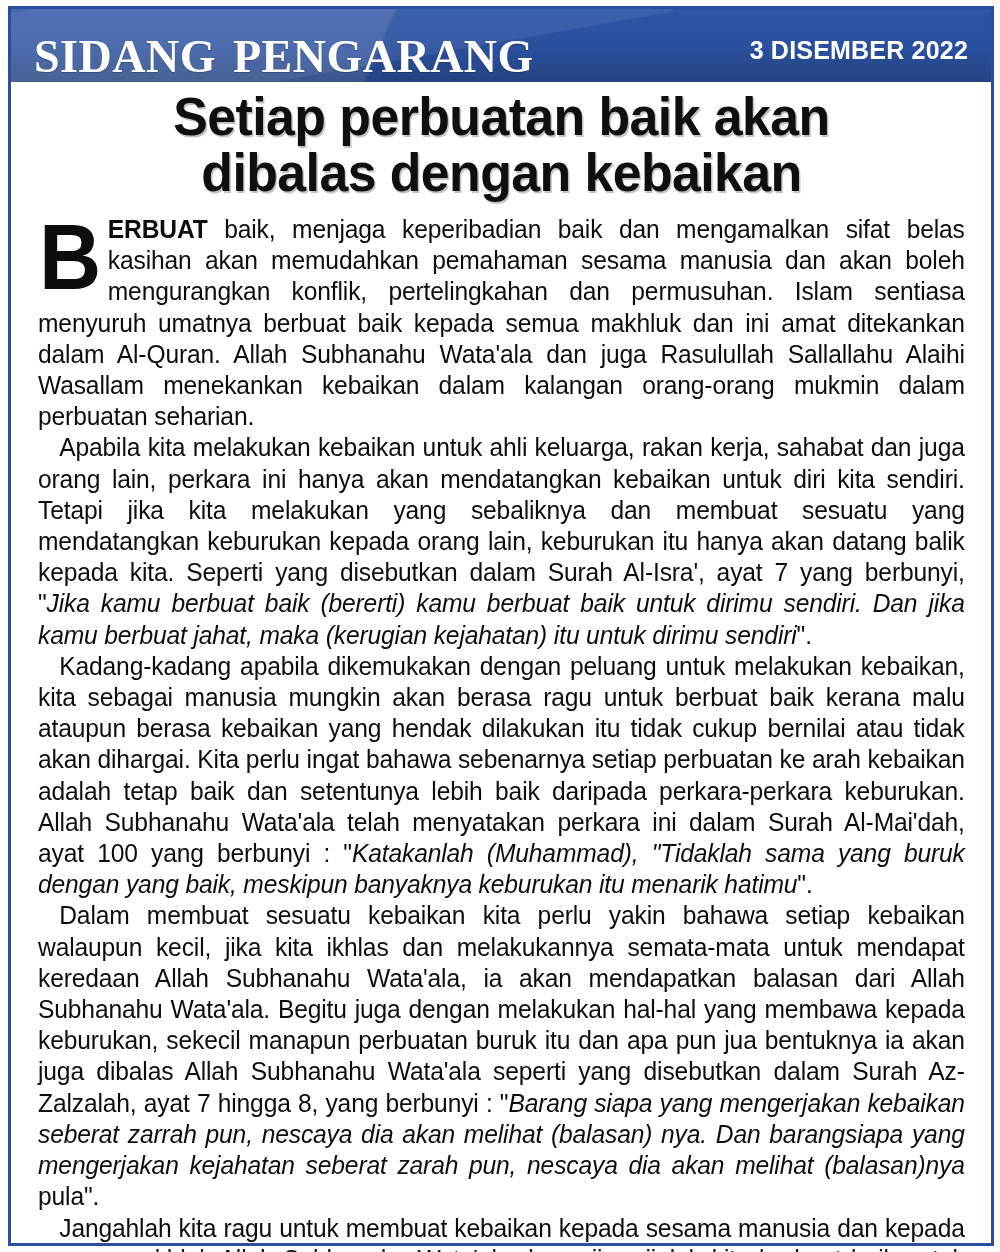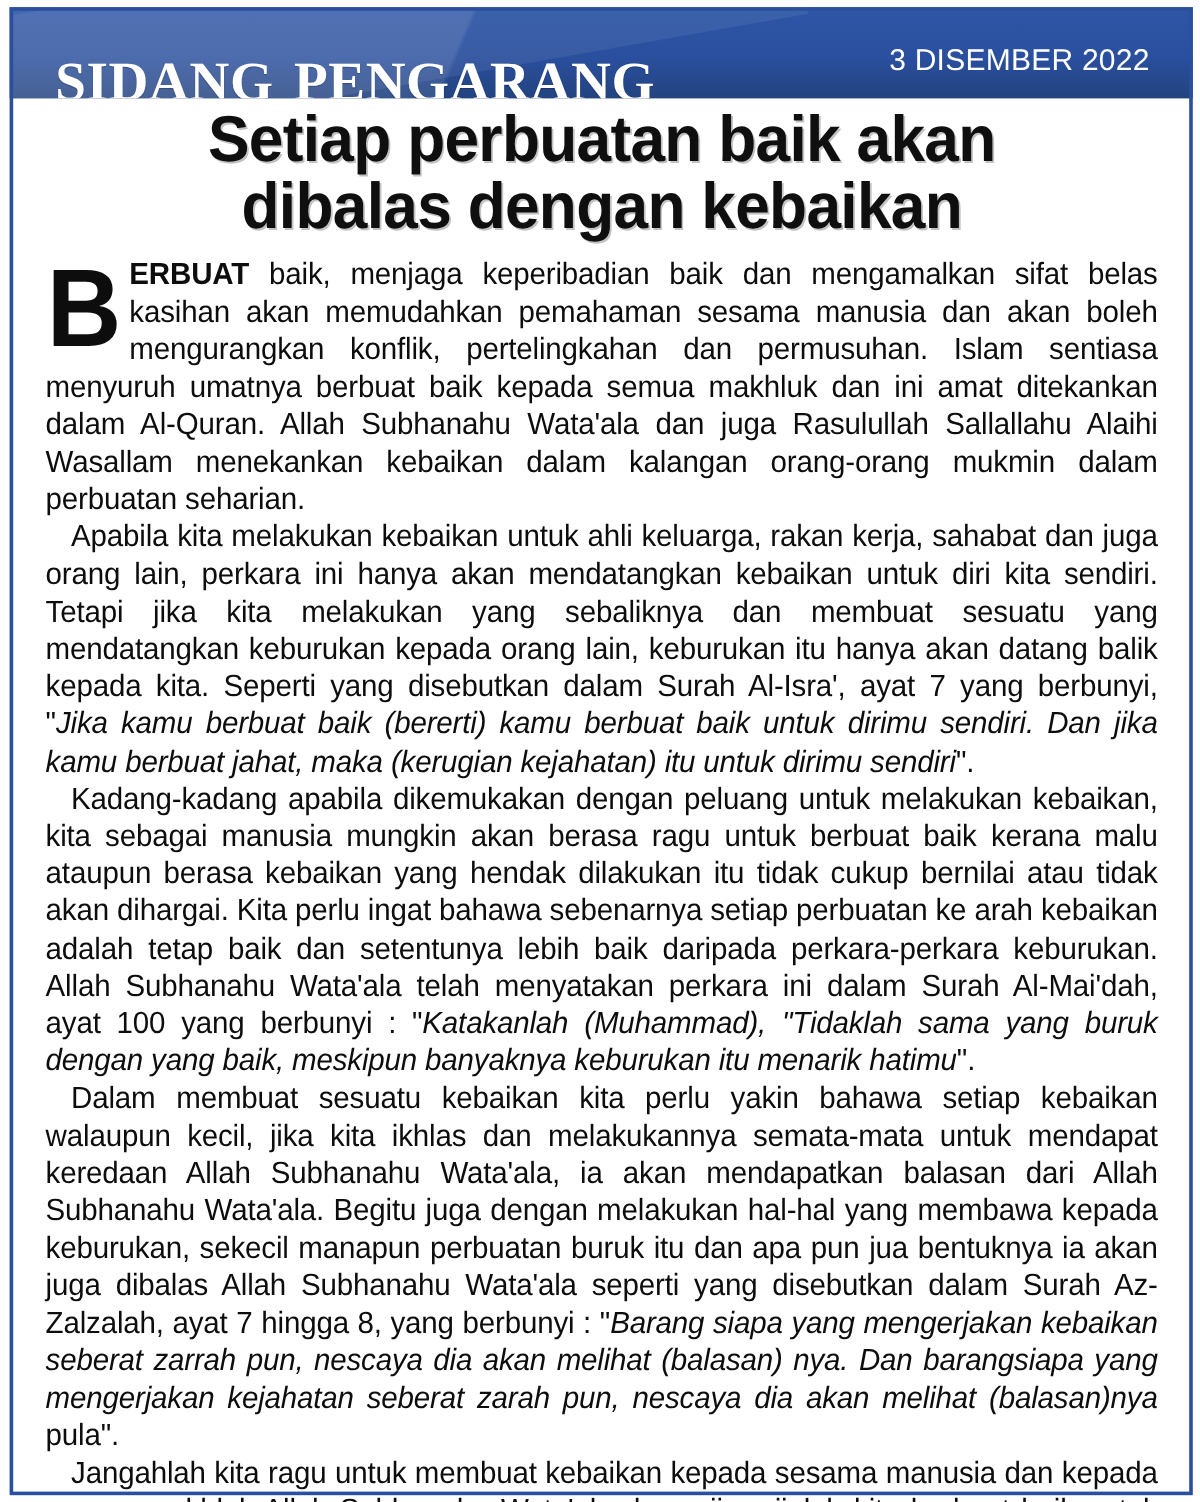--- a/index.html
+++ b/index.html
@@ -57,40 +57,40 @@
     height: 150%;
     background: rgba(255,255,255,0.07);
     transform: rotate(-10deg);
     pointer-events: none;
   }
 
   .masthead-title {
     position: absolute;
     left: 22px;
     top: 6px;
-    margin: 16px;
+    margin: 4px;
     font-family: "Liberation Serif", "DejaVu Serif", serif;
     font-weight: 700;
     font-size: 66px;
     line-height: 68px;
     color: #ffffff;
     letter-spacing: 0.5px;
     font-variant: small-caps;
     text-transform: lowercase;
     white-space: nowrap;
     z-index: 2;
     text-shadow: 0 1px 1px rgba(0,0,0,0.25);
   }
 
   .masthead-date {
     position: absolute;
-    right: 36px;
+    right: 26px;
     top: 30px;
     font-family: "Liberation Sans", sans-serif;
-    font-weight: 400;
+    font-weight: 700;
     font-size: 25px;
     line-height: 28px;
     color: #ffffff;
     letter-spacing: 0.2px;
     white-space: nowrap;
     z-index: 2;
   }
 
   
   #content {

